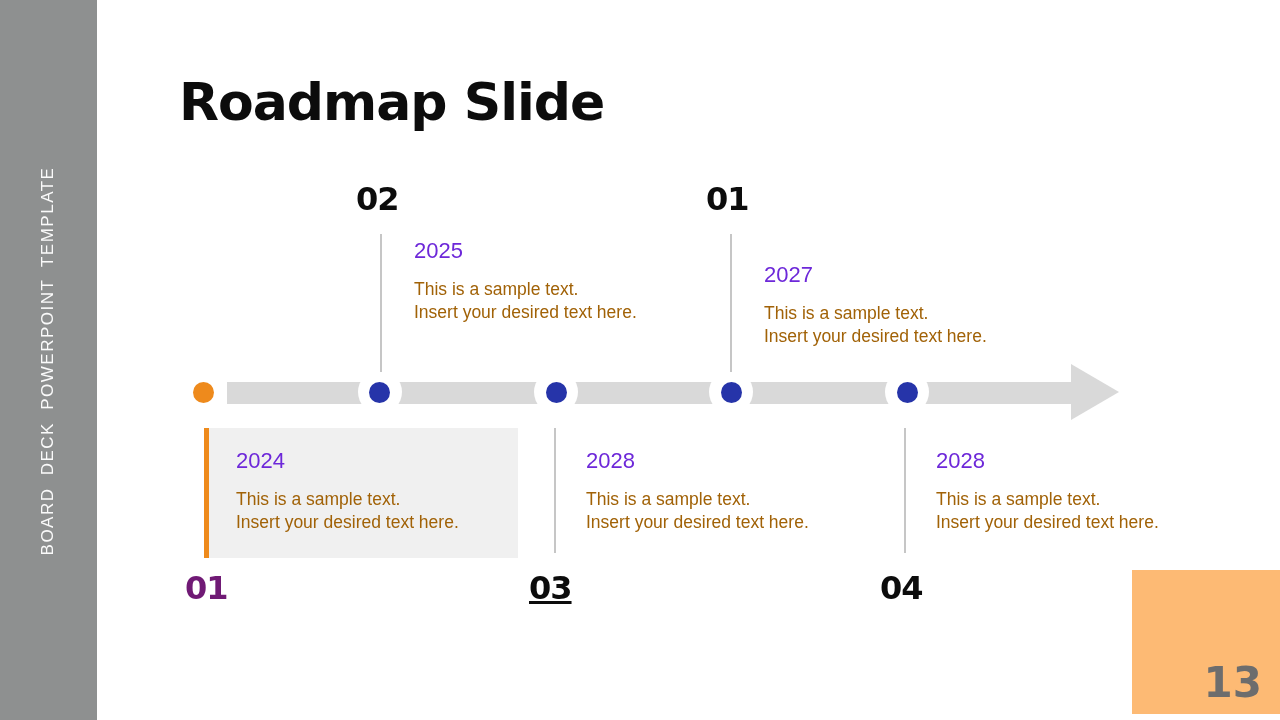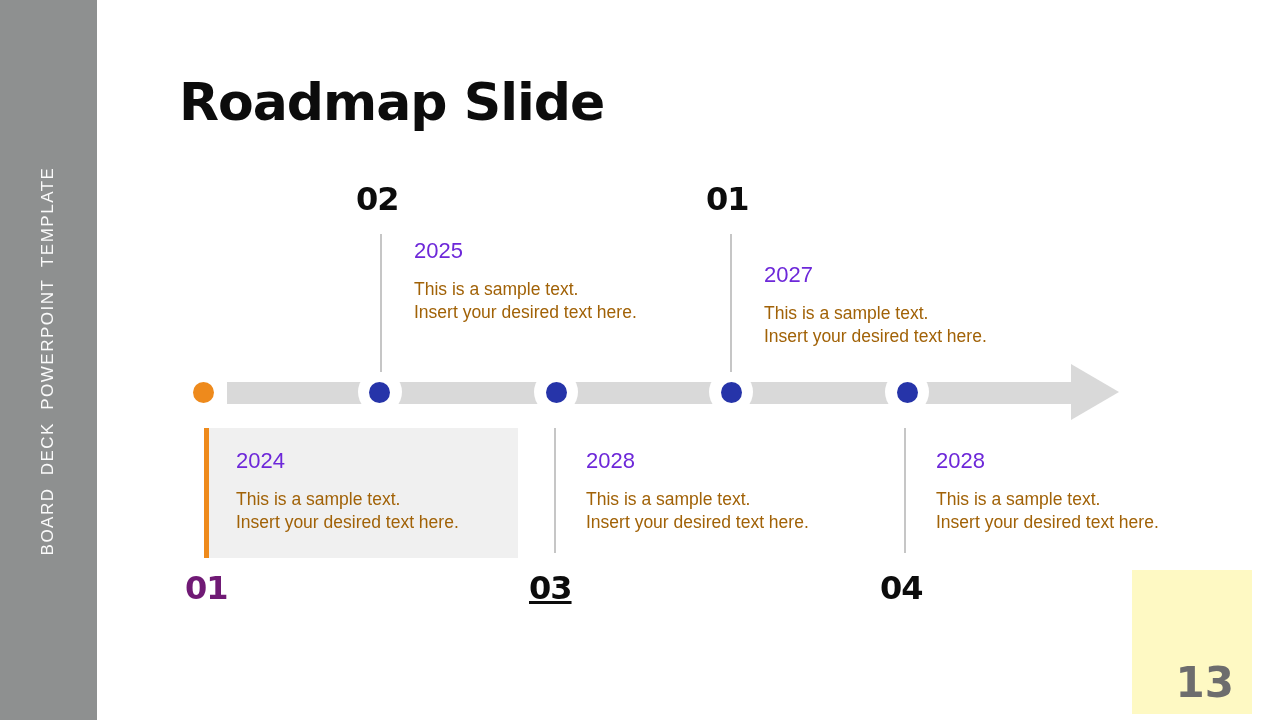--- a/index.html
+++ b/index.html
@@ -86,22 +86,22 @@
 
   .highlight-card {
     position: absolute; left: 204px; top: 428px; width: 314px; height: 130px;
     background: #F0F0F0;
     border-left: 5px solid #EE8A1C;
     padding: 20px 0 0 27px;
   }
 
   
   .page-box {
-    position: absolute; left: 1132px; top: 570px; width: 120px; height: 144px;
-    background: #fef9c3;
+    position: absolute; left: 1132px; top: 570px; width: 148px; height: 144px;
+    background: #fdba74;
   }
   .page-num {
     position: absolute; right: 18px; bottom: 10px;
     font-family: "DejaVu Sans", "Liberation Sans", sans-serif;
     font-weight: bold; font-size: 42px; line-height: 1;
     color: #6D6D6D;
   }
 </style>
 </head>
 <body>

